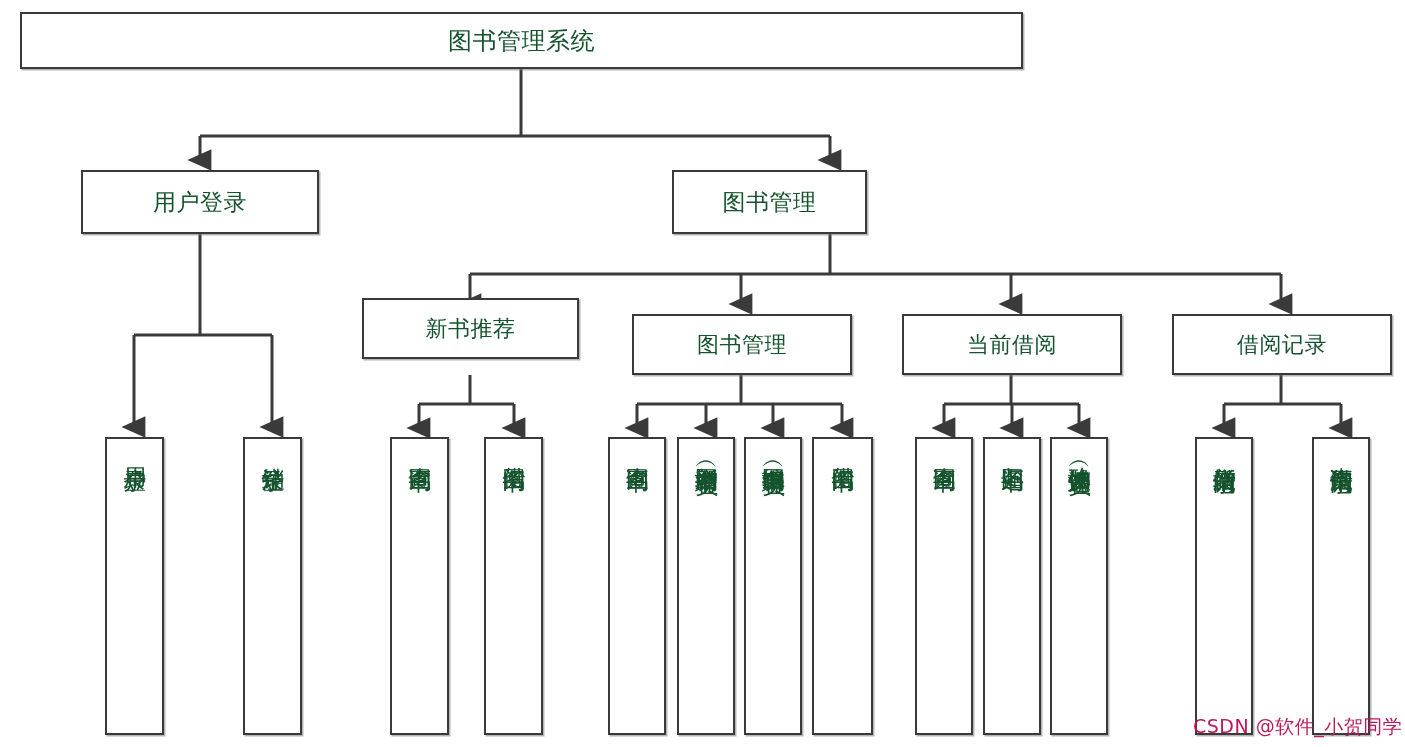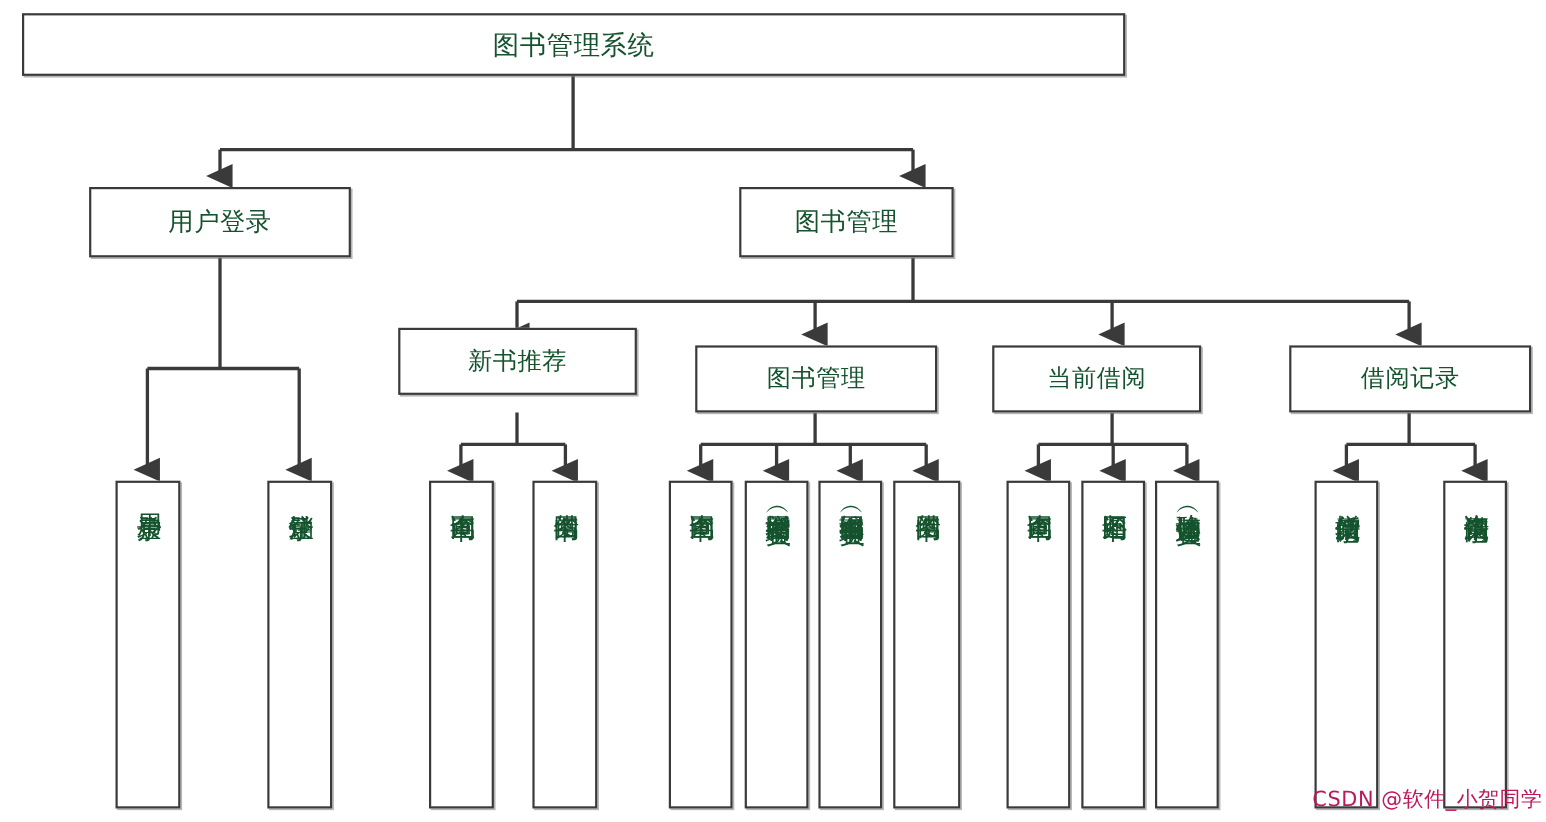--- a/index.html
+++ b/index.html
@@ -136,21 +136,21 @@
   <div class="node node-l1" style="left:672px; top:170px; width:195px; height:64px;">
     <span class="label">图书管理</span>
   </div>
 
   <div class="node node-l2" style="left:362px; top:298px; width:217px; height:61px;">
     <span class="label">新书推荐</span>
   </div>
   <div class="node node-l2" style="left:632px; top:314px; width:220px; height:61px;">
     <span class="label">图书管理</span>
   </div>
-  <div class="node node-l2" style="left:902px; top:314px; width:190px; height:61px;">
+  <div class="node node-l2" style="left:902px; top:314px; width:220px; height:61px;">
     <span class="label">当前借阅</span>
   </div>
   <div class="node node-l2" style="left:1172px; top:314px; width:220px; height:61px;">
     <span class="label">借阅记录</span>
   </div>
 
   <div class="node node-leaf" style="left:105px; top:437px; width:59px; height:298px;">
     <span class="label">用户登录</span>
   </div>
   <div class="node node-leaf" style="left:243px; top:437px; width:59px; height:298px;">

